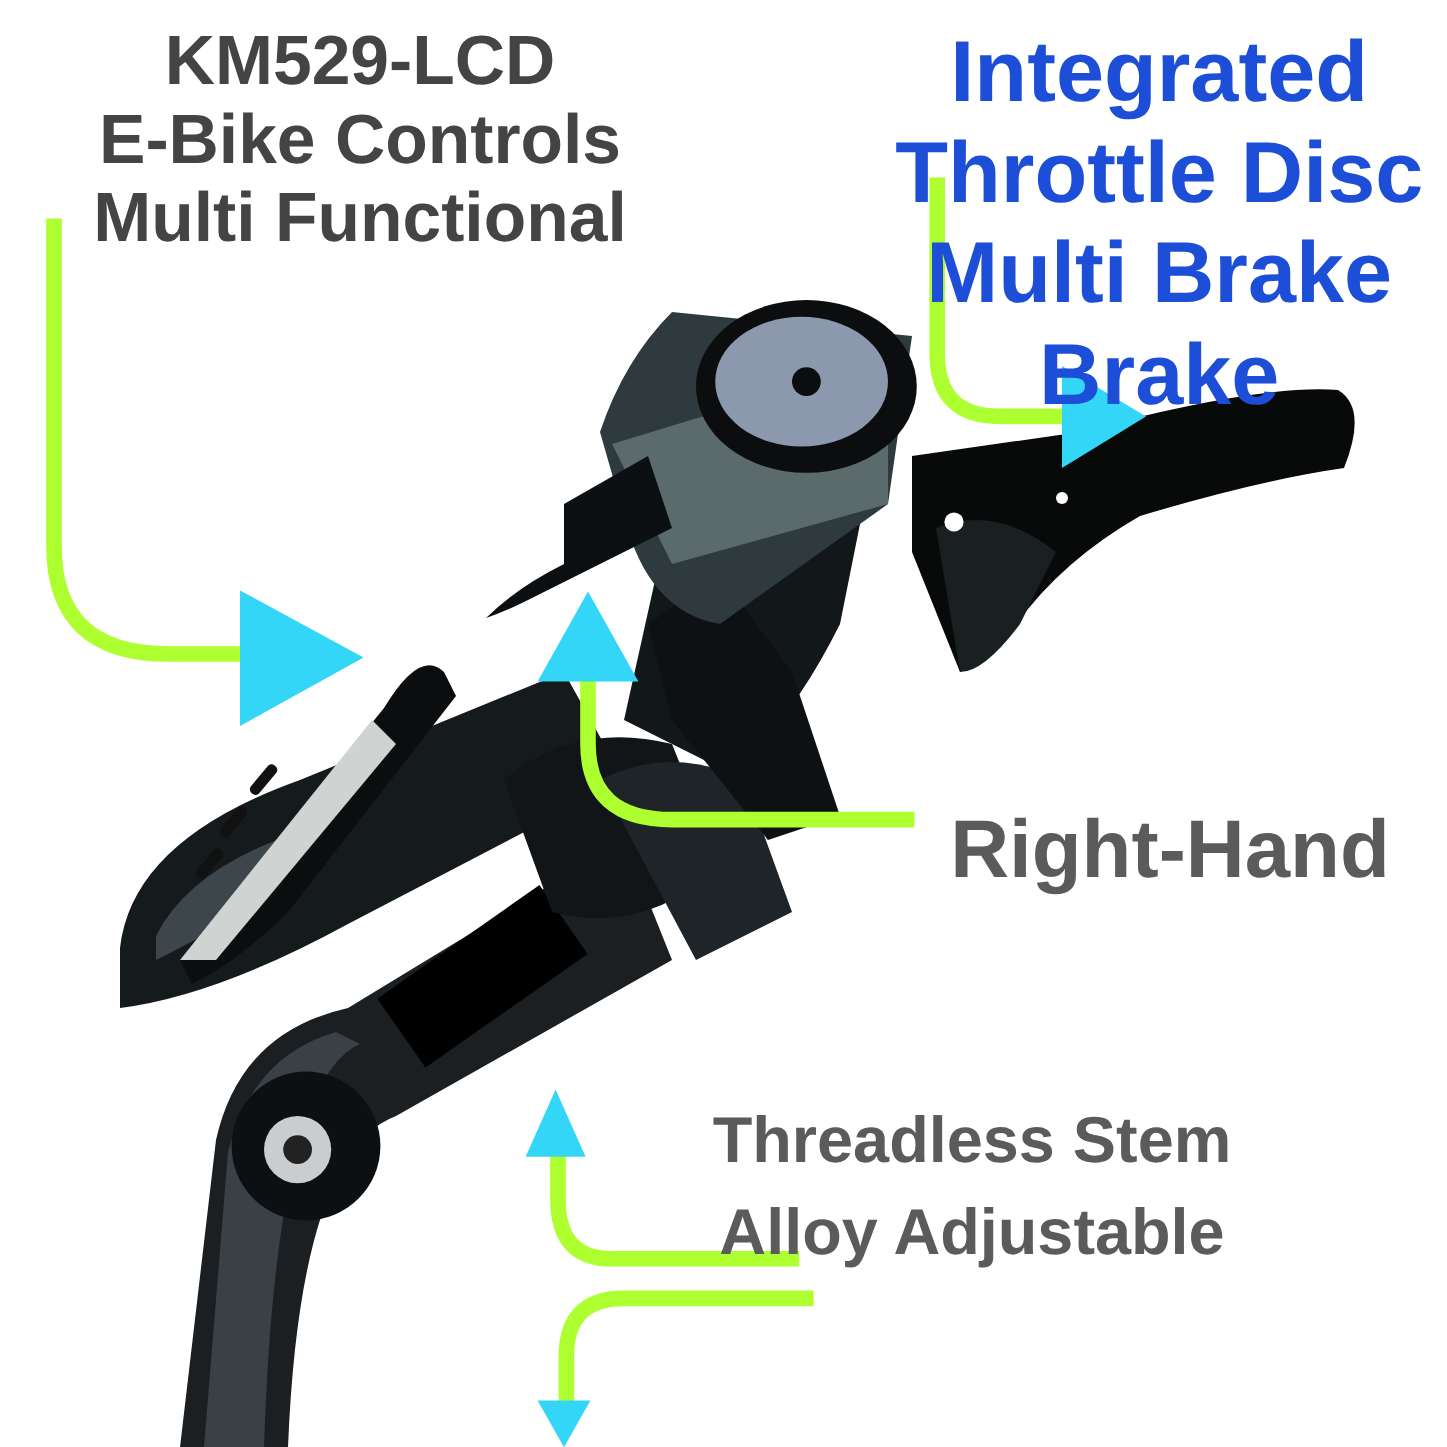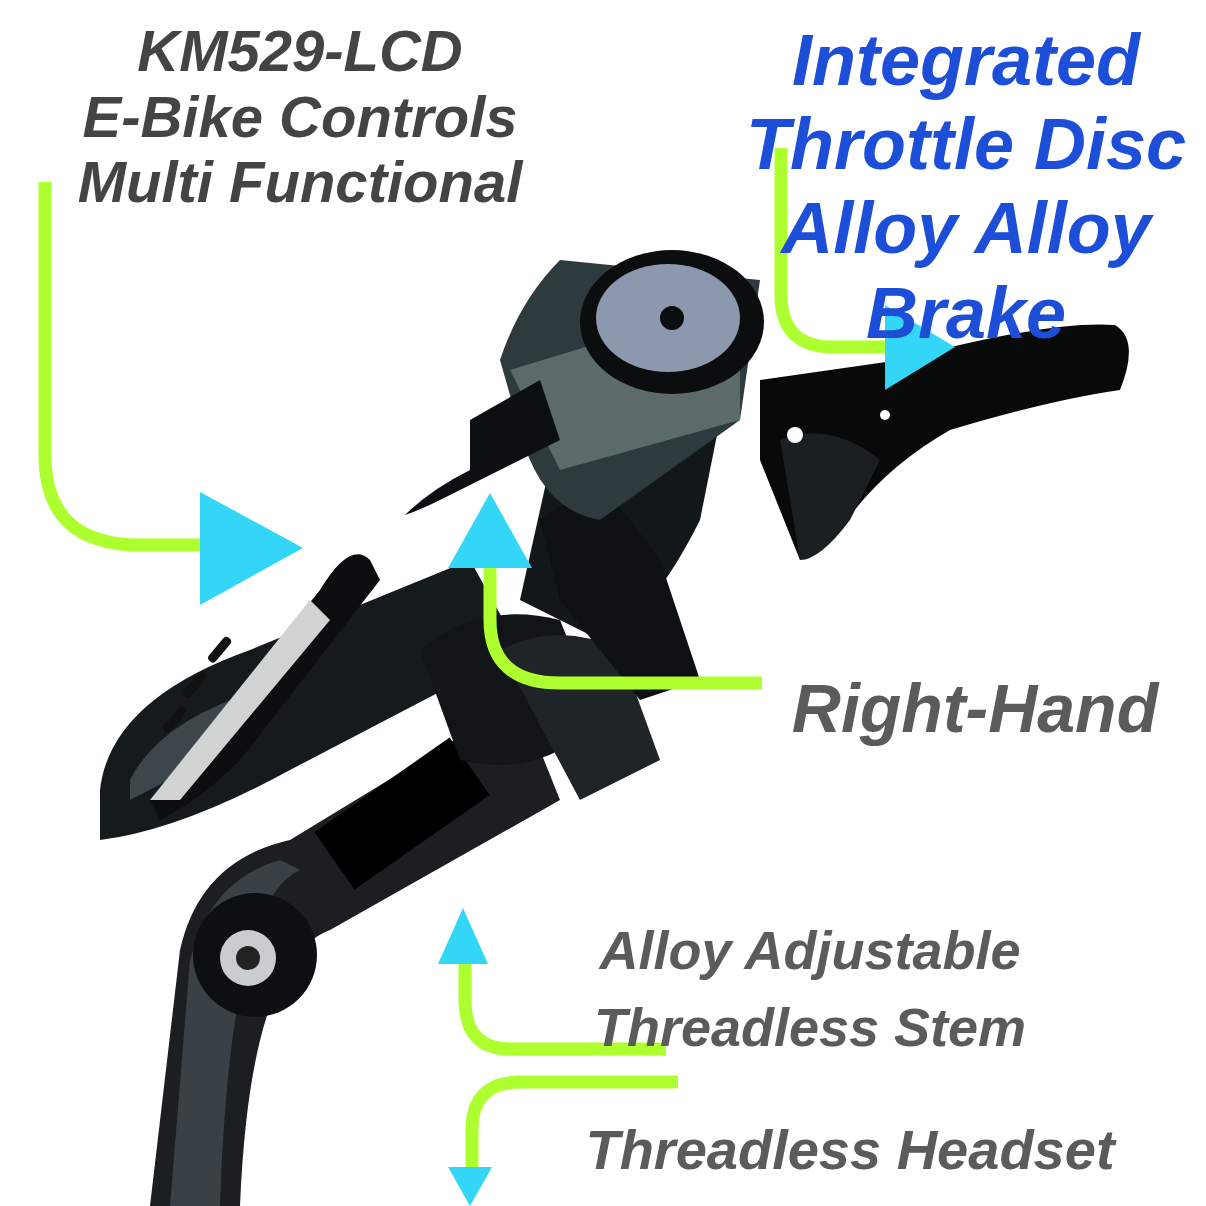--- a/index.html
+++ b/index.html
@@ -1,16 +1,16 @@
 <!DOCTYPE html>
 <html><head>
 <meta charset="utf-8">
 <style>
   html,body{margin:0;padding:0;background:#fff;}
-  #stage{position:relative;width:1206px;height:1206px;overflow:hidden;background:#fff;font-family:"Liberation Sans","DejaVu Sans",sans-serif;font-style:italic;}
+  #stage{position:relative;width:1206px;height:1206px;overflow:hidden;background:#fff;font-family:"Liberation Sans","DejaVu Sans",sans-serif;}
   .label{position:absolute;text-align:center;font-weight:bold;line-height:1.13;}
   .label div{white-space:nowrap;}
   svg{position:absolute;left:0;top:0;}
 </style>
 </head>
 <body>
 
 <div id="stage">
 
   <svg width="1206" height="1206" viewBox="0 0 1206 1206">
@@ -77,30 +77,27 @@
 
   <div class="label" style="left:55px;top:18px;width:490px;font-size:58px;color:#444;">
     <div>KM529-LCD</div>
     <div>E-Bike Controls</div>
     <div>Multi Functional</div>
   </div>
 
   <div class="label" style="left:746px;top:18px;width:440px;font-size:72px;color:#1d4ed8;line-height:1.17;">
     <div>Integrated</div>
     <div>Throttle Disc</div>
-    <div>Alloy Alloy</div>
+    <div>Multi Brake</div>
     <div>Brake</div>
   </div>
 
   <div class="label" style="left:790px;top:662px;width:370px;font-size:68px;color:#5b5b5b;line-height:1.37;">
     <div>Right-Hand</div>
   </div>
 
   <div class="label" style="left:560px;top:912px;width:500px;font-size:54px;color:#5b5b5b;line-height:1.42;">
+    <div>Threadless Stem</div>
     <div>Alloy Adjustable</div>
-    <div>Threadless Stem</div>
   </div>
 
-  <div class="label" style="left:550px;top:1118px;width:600px;font-size:56px;color:#5b5b5b;">
-    <div>Threadless Headset</div>
-  </div>
 
 </div>
 
 </body></html>

